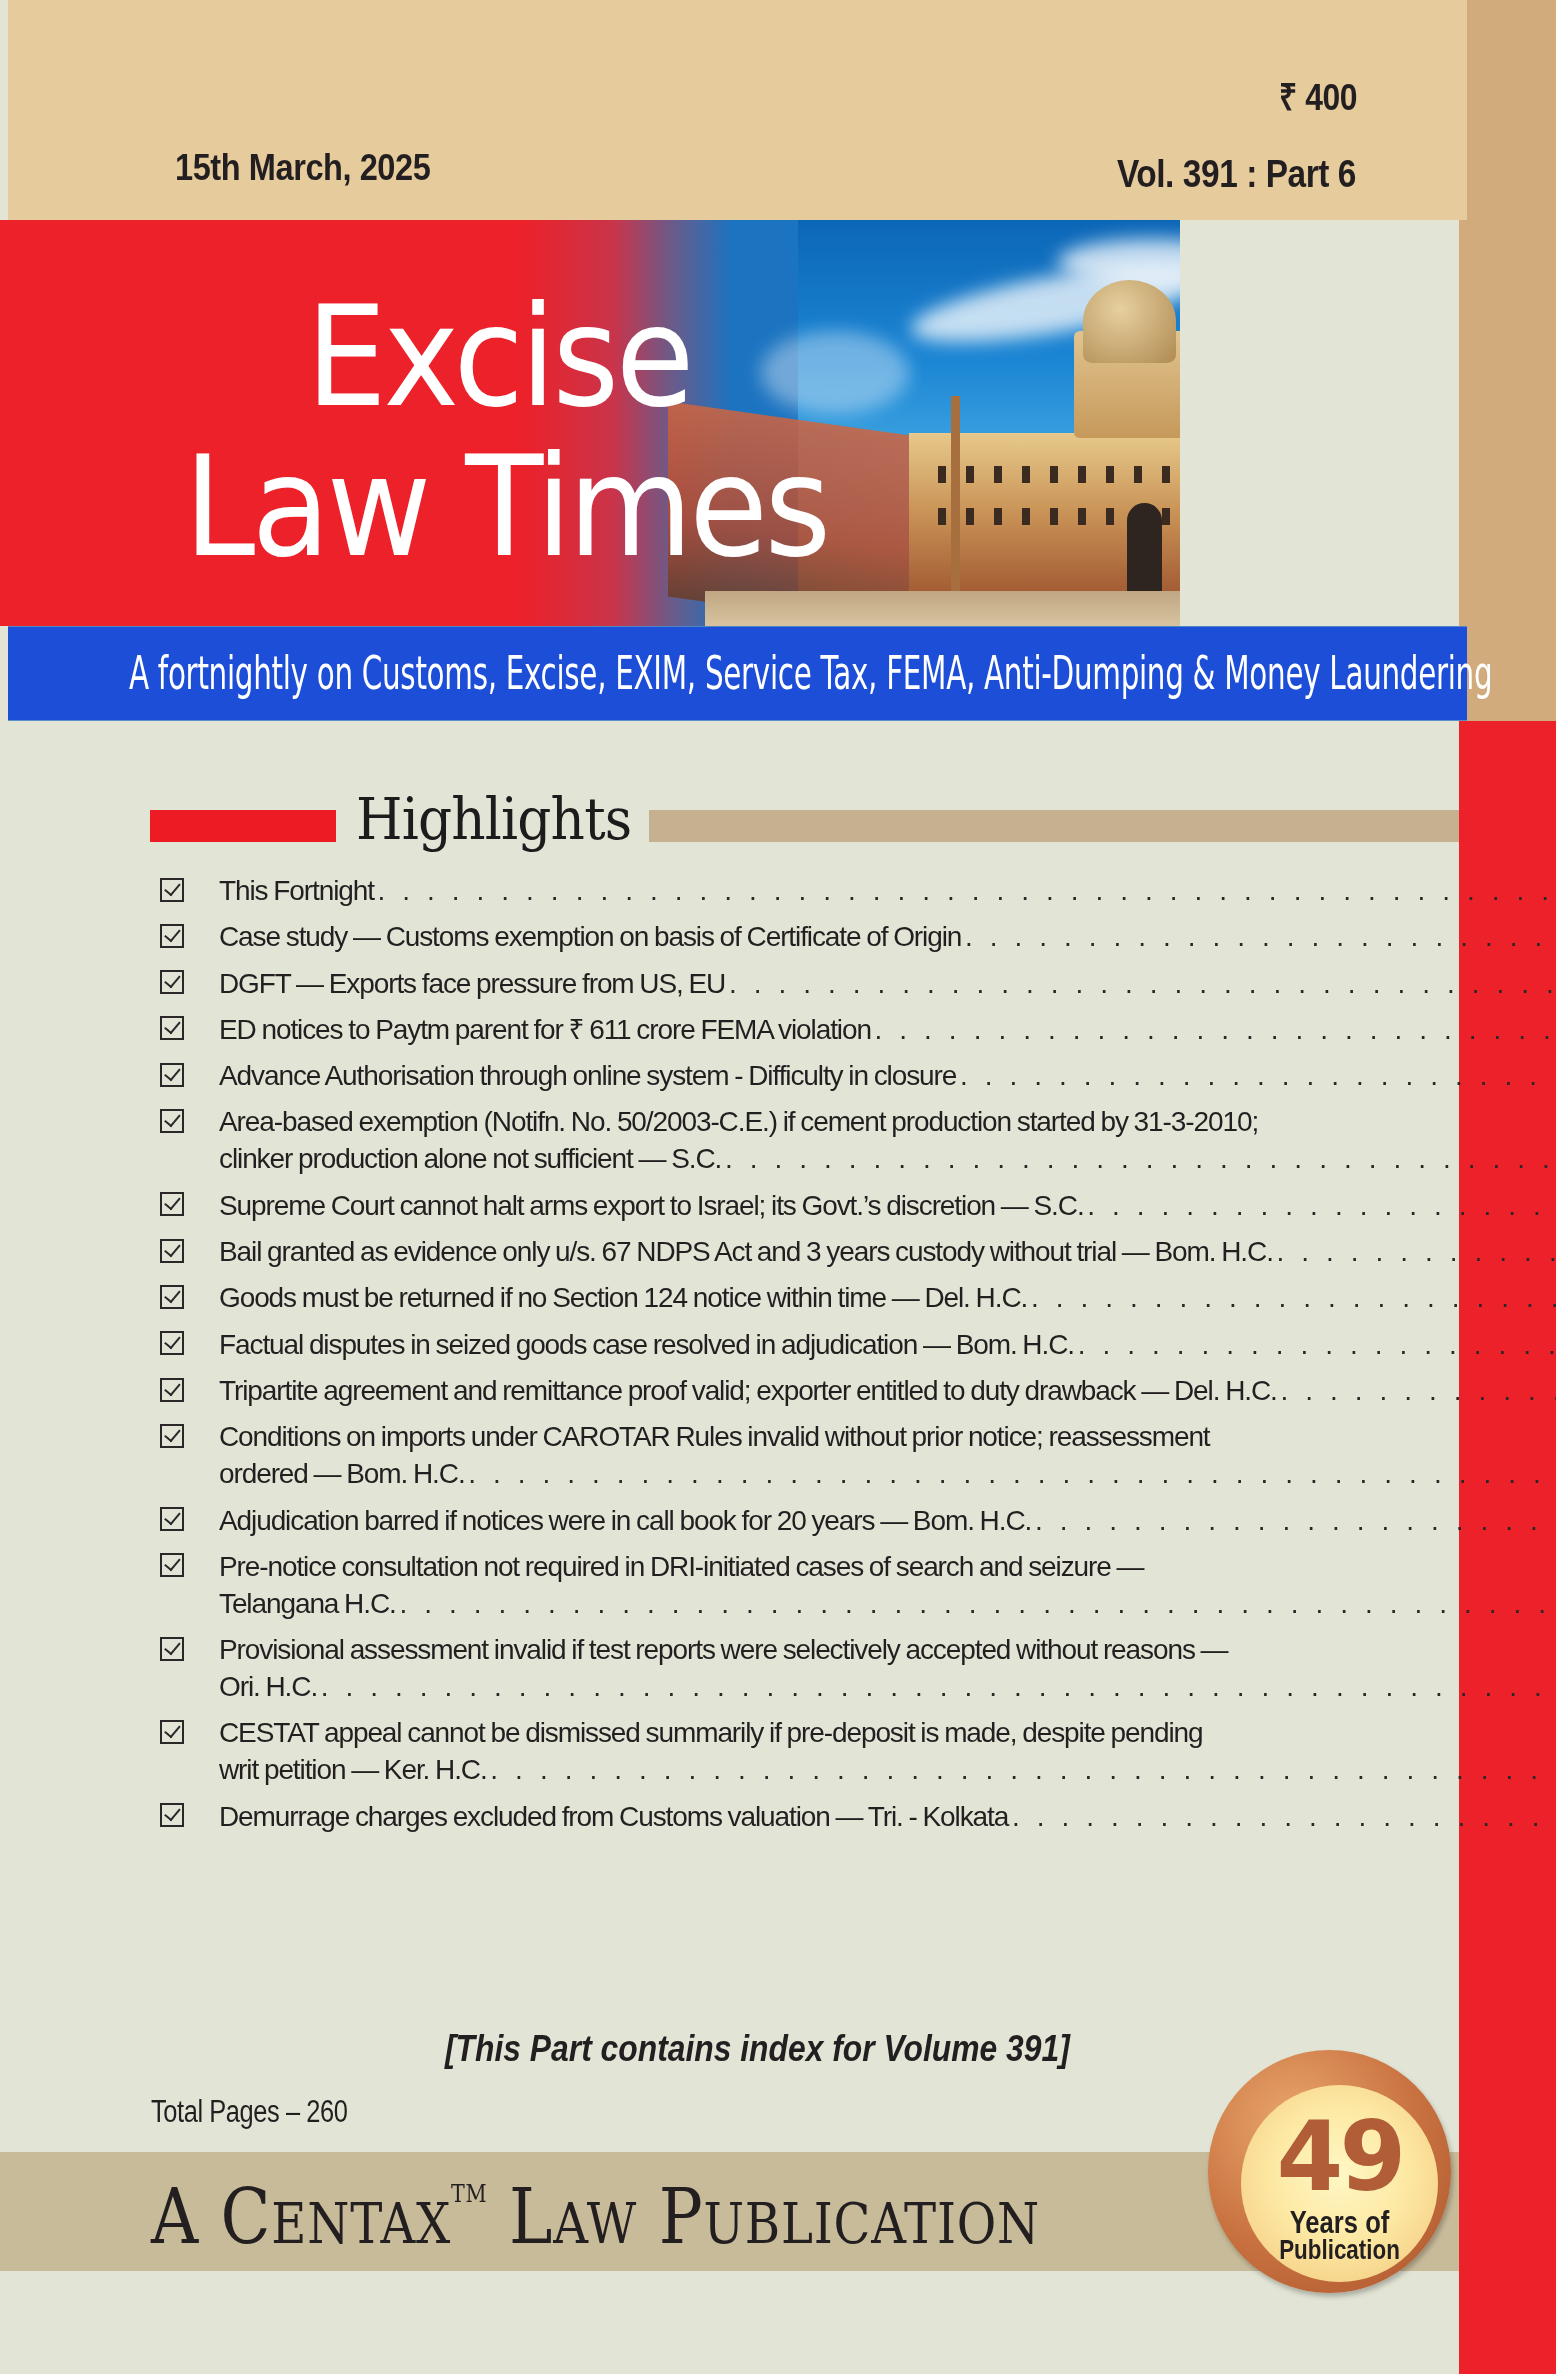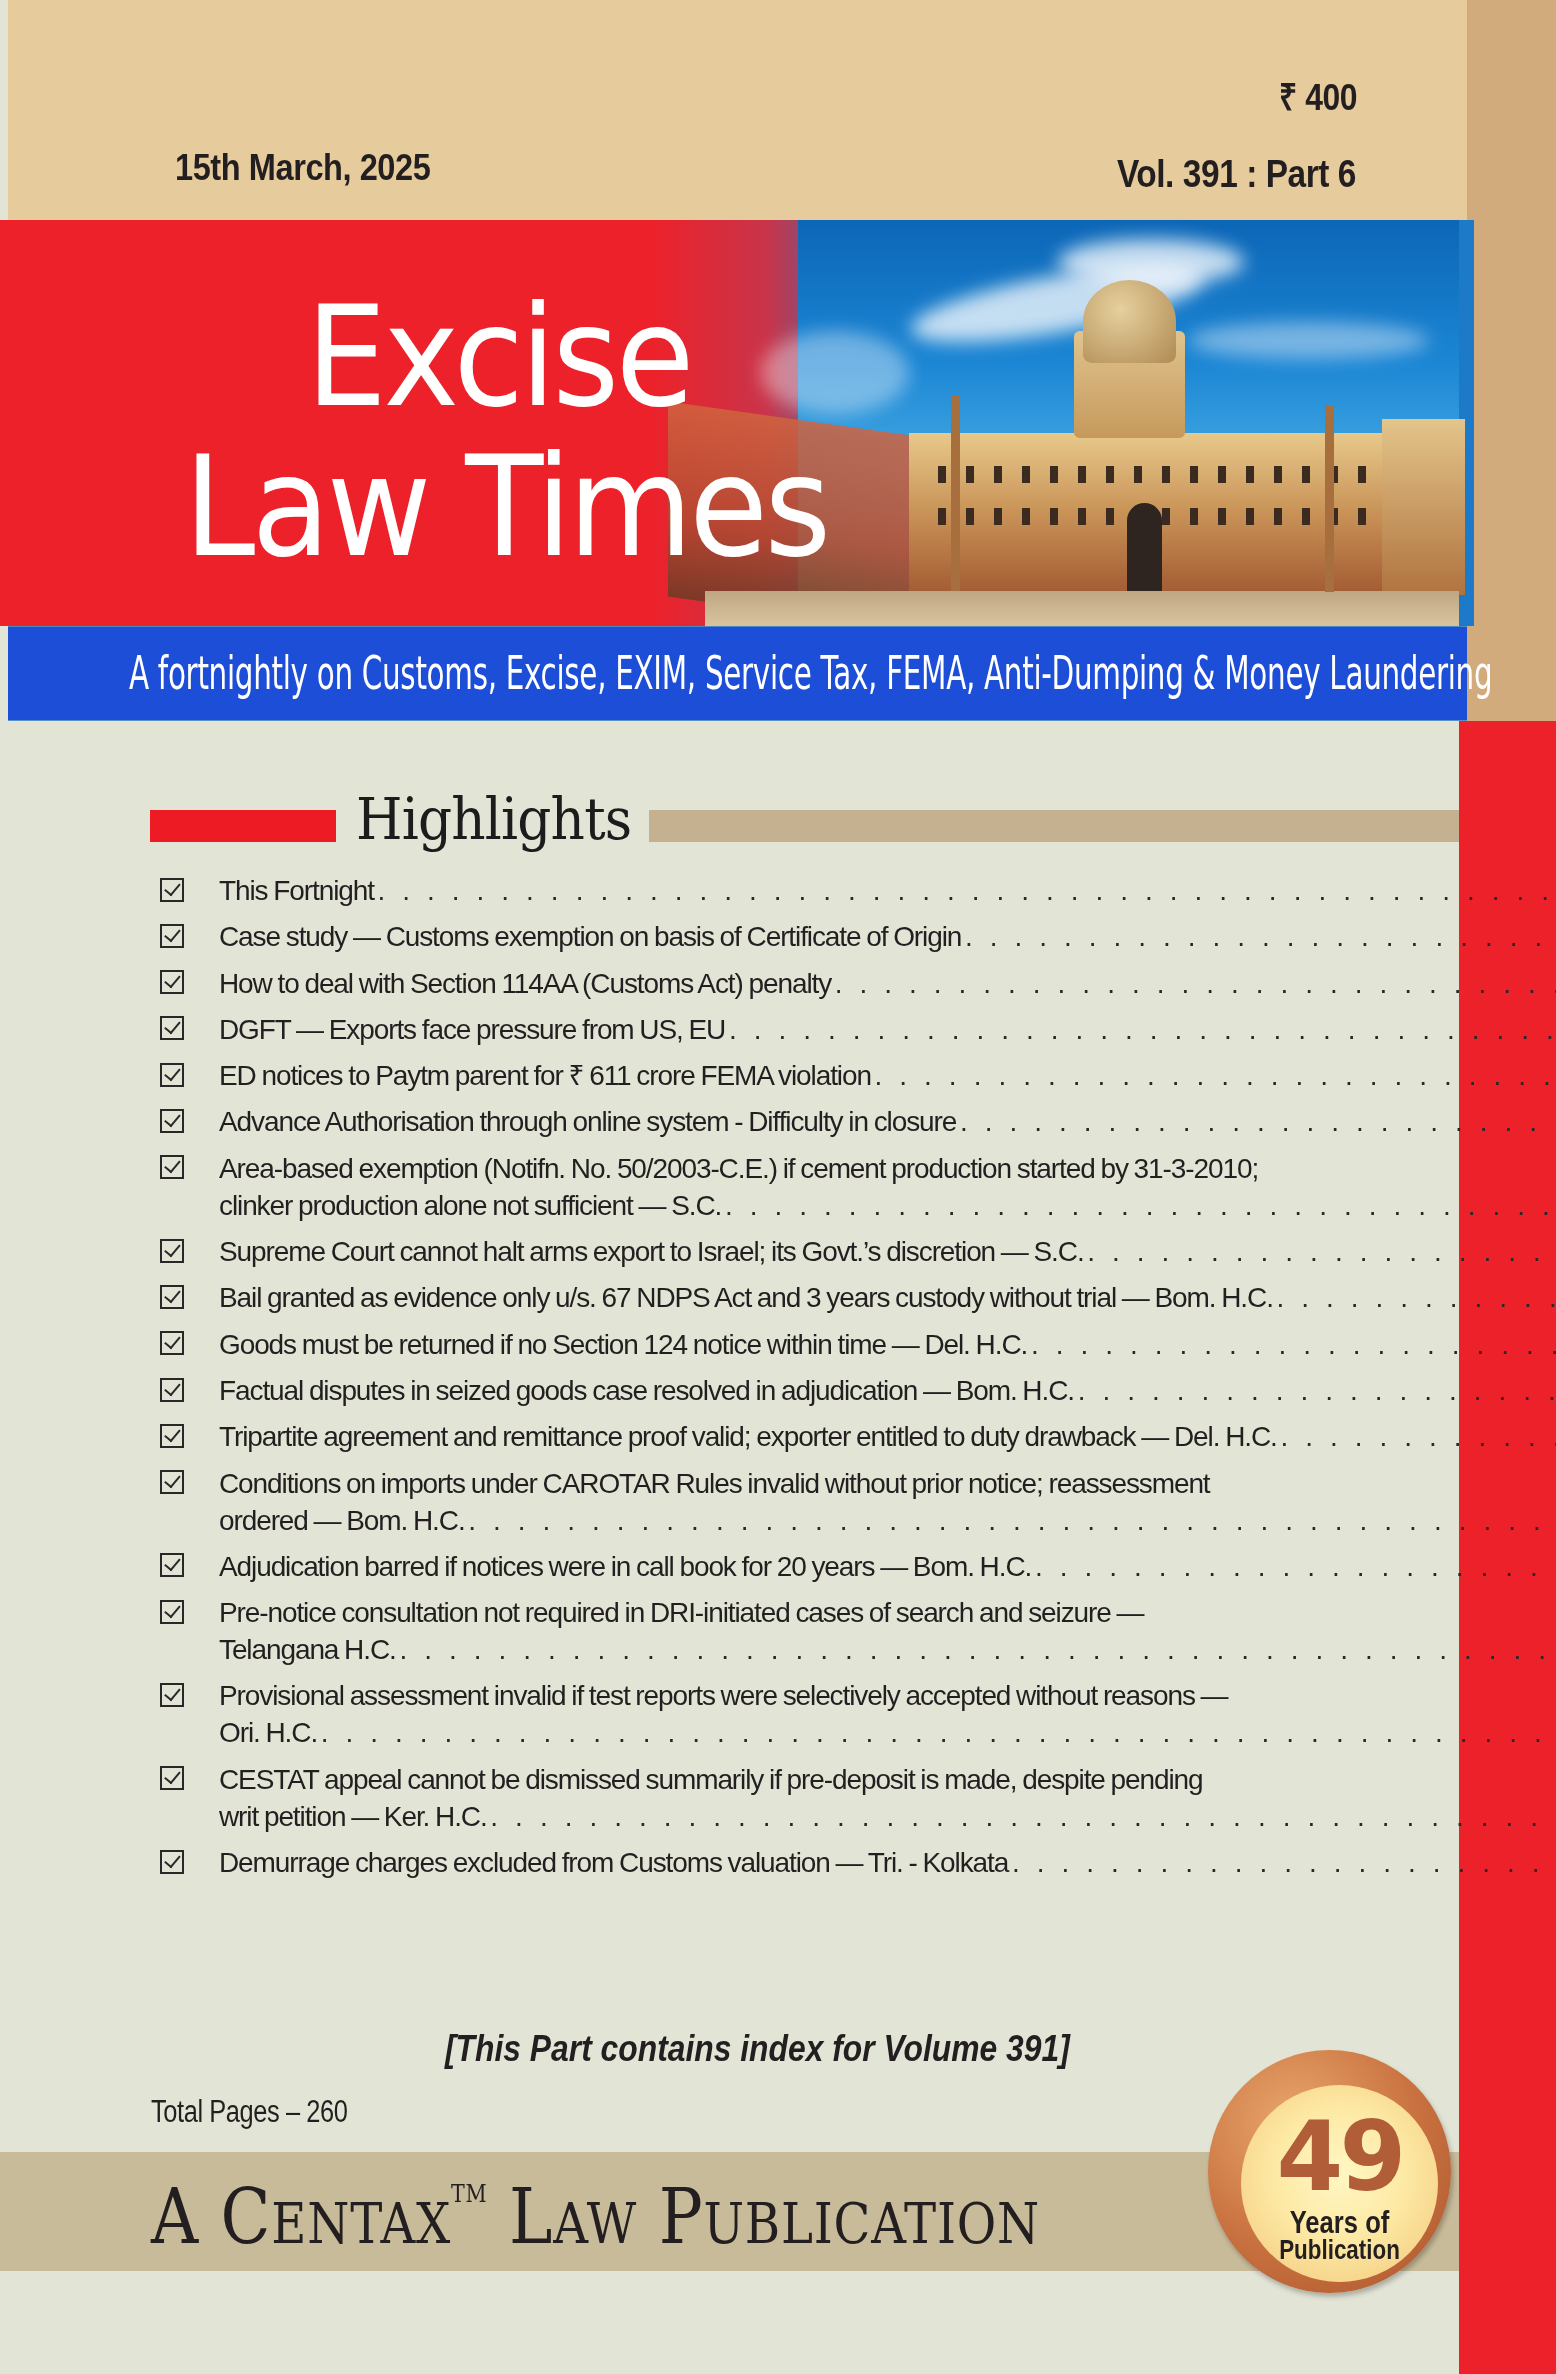--- a/index.html
+++ b/index.html
@@ -10,21 +10,21 @@
   .right-strip-top { position: absolute; left: 1459px; top: 0; width: 97px; height: 721px; background: #d1ab7b; }
   .right-strip-bottom { position: absolute; left: 1459px; top: 721px; width: 97px; height: 1654px; background: #ed2129; }
 
   
   .header-band { position: absolute; left: 8px; top: 0; width: 1459px; height: 220px; background: #e6cb9d; }
   .price-wrap { position: absolute; left: 1234px; top: 70px; width: 115px; text-align: right; font-weight: bold; font-size: 37px; letter-spacing: -0.5px; transform: scaleX(0.86); transform-origin: right center; }
   .date { position: absolute; left: 167px; top: 147px; font-weight: bold; font-size: 37px; transform: scaleX(0.88); transform-origin: left center; letter-spacing: -0.5px; }
   .volume { position: absolute; left: 983px; top: 153px; width: 365px; text-align: right; font-weight: bold; font-size: 38px; transform: scaleX(0.88); transform-origin: right center; letter-spacing: -0.5px; }
 
   
-  .masthead { position: absolute; left: 0; top: 220px; width: 1474px; height: 406px; overflow: hidden;
+  .masthead { position: absolute; left: 0; top: 220px; width: 1180px; height: 406px; overflow: hidden;
     background: linear-gradient(90deg, #ed2129 0%, #ed2129 44%, #c9344a 52%, #6a5b8a 57%, #1c73c0 62%, #1c7ac8 100%); }
   .sky { position: absolute; left: 798px; top: 0; width: 661px; height: 406px;
     background: linear-gradient(180deg, #0c66b7 0%, #1b86d4 35%, #3aa0df 55%, #6aaed2 70%, #b99a6b 100%); }
   .cloud { position: absolute; background: rgba(255,255,255,0.75); border-radius: 50%; filter: blur(9.3px); }
   .building-main { position: absolute; left: 909px; top: 213px; width: 482px; height: 158px; background: linear-gradient(180deg,#e7c98b 0%, #c99357 50%, #a45d34 100%); }
   .building-left { position: absolute; left: 668px; top: 199px; width: 250px; height: 195px; background: linear-gradient(180deg,#d0643f 0%, #b14a30 60%, #6a3c25 100%); opacity: .85; transform: skewY(8deg); }
   .building-right { position: absolute; left: 1382px; top: 199px; width: 83px; height: 176px; background: linear-gradient(180deg,#e3c58a 0%, #b0733f 100%); }
   .dome-drum { position: absolute; left: 1074px; top: 111px; width: 111px; height: 107px; background: linear-gradient(180deg,#e0c48f,#c6995b); border-radius: 5.6px; }
   .dome { position: absolute; left: 1083px; top: 60px; width: 93px; height: 83px; background: radial-gradient(circle at 40% 35%, #e6d09e, #b08a52); border-radius: 50% 50% 10% 10%; }
   .window-row { position: absolute; left: 918px; height: 16.7px; width: 464px; background: repeating-linear-gradient(90deg, transparent 0 20.4px, #3a2a20 20.4px 28px); }
@@ -131,29 +131,20 @@
         <div class="hl-line">
           <span class="hl-text cond">Case study — Customs exemption on basis of Certificate of Origin</span>
           <span class="hl-leader"></span>
         </div>
       </div>
     </li>
     <li class="hl-item">
       <span class="hl-check"></span>
       <div class="hl-body">
         <div class="hl-line">
-          <span class="hl-text cond">How to deal with Section 114AA (Customs Act) penalty</span>
-          <span class="hl-leader"></span>
-        </div>
-      </div>
-    </li>
-    <li class="hl-item">
-      <span class="hl-check"></span>
-      <div class="hl-body">
-        <div class="hl-line">
           <span class="hl-text cond">DGFT — Exports face pressure from US, EU</span>
           <span class="hl-leader"></span>
         </div>
       </div>
     </li>
     <li class="hl-item">
       <span class="hl-check"></span>
       <div class="hl-body">
         <div class="hl-line">
           <span class="hl-text cond">ED notices to Paytm parent for ₹ 611 crore FEMA violation</span>

